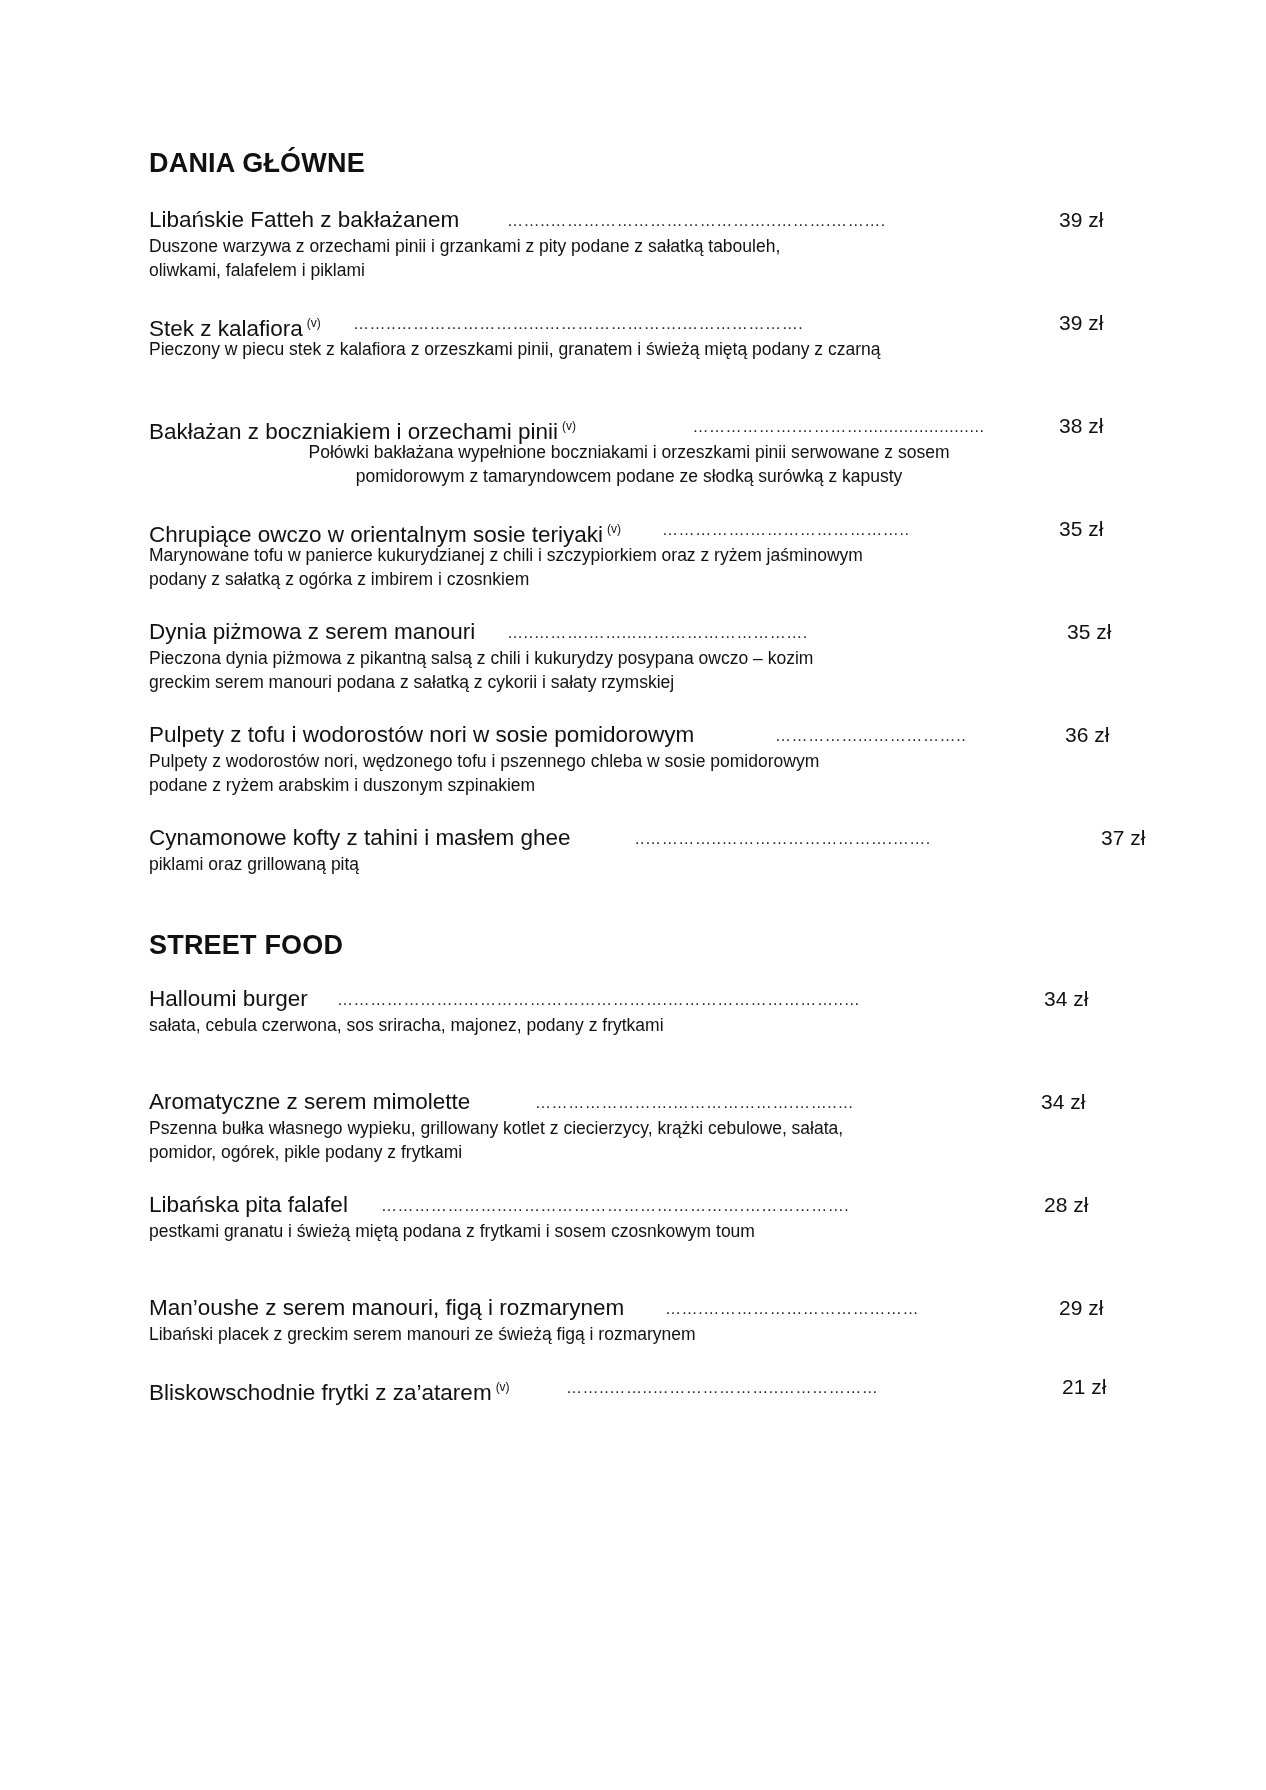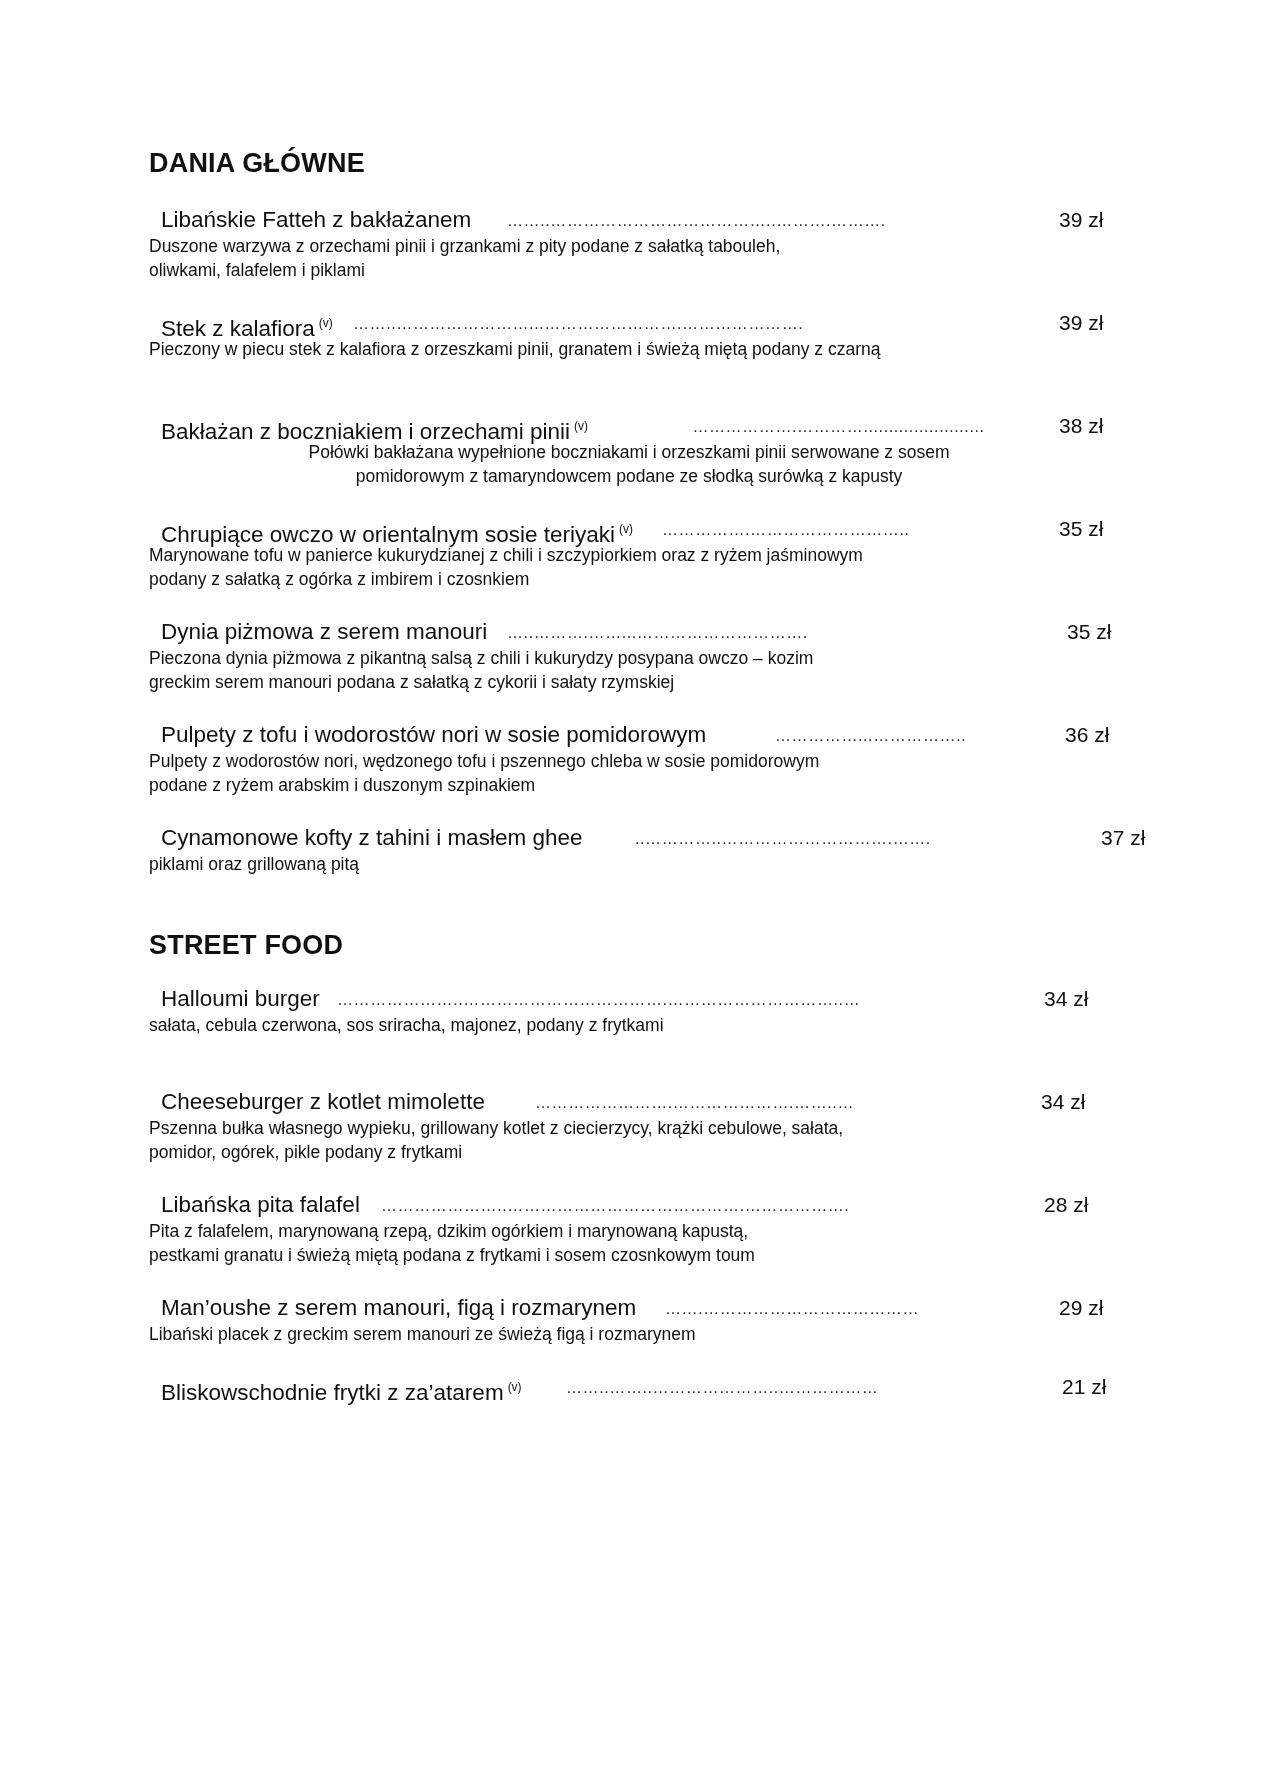--- a/index.html
+++ b/index.html
@@ -36,21 +36,21 @@
       left: 0;
       width: 960px;
     }
     .item-head {
       position: relative;
       height: 30px;
       white-space: nowrap;
     }
     .item-name {
       position: absolute;
-      left: 12px;
+      left: 0;
       top: 0;
       font-size: 22.5px;
       line-height: 30px;
       white-space: nowrap;
     }
     .vegan-mark {
       font-size: 12px;
       vertical-align: 9px;
       margin-left: 4px;
     }
@@ -177,38 +177,37 @@
       <span class="leader" style="left:188px; width:684px;">…………………..……………………………….…………………………..…</span>
       <span class="price" style="left:895px;">34 zł</span>
     </div>
     <div class="item-desc">
       <div>sałata, cebula czerwona, sos sriracha, majonez, podany z frytkami</div>
     </div>
   </div>
 
   <div class="item" style="top:1087px;">
     <div class="item-head">
-      <span class="item-name"><span>Cheeseburger z kotlet mimolette</span></span>
+      <span class="item-name"><span>Aromatyczne z serem mimolette</span></span>
       <span class="leader" style="left:386px; width:484px;">…………………….………………….……..…</span>
       <span class="price" style="left:892px;">34 zł</span>
     </div>
     <div class="item-desc">
       <div>Pszenna bułka własnego wypieku, grillowany kotlet z ciecierzycy, krążki cebulowe, sałata,</div>
       <div>pomidor, ogórek, pikle podany z frytkami</div>
     </div>
   </div>
 
   <div class="item" style="top:1190px;">
     <div class="item-head">
       <span class="item-name"><span>Libańska pita falafel</span></span>
       <span class="leader" style="left:232px; width:648px;">…………………..…………………………………….……………….</span>
       <span class="price" style="left:895px;">28 zł</span>
     </div>
     <div class="item-desc">
-      <div>Pita z falafelem, marynowaną rzepą, dzikim ogórkiem i marynowaną kapustą,</div>
       <div>pestkami granatu i świeżą miętą podana z frytkami i sosem czosnkowym toum</div>
     </div>
   </div>
 
   <div class="item" style="top:1293px;">
     <div class="item-head">
       <span class="item-name"><span>Man’oushe z serem manouri, figą i rozmarynem</span></span>
       <span class="leader" style="left:516px; width:366px;">…….…………………………………</span>
       <span class="price" style="left:910px;">29 zł</span>
     </div>

